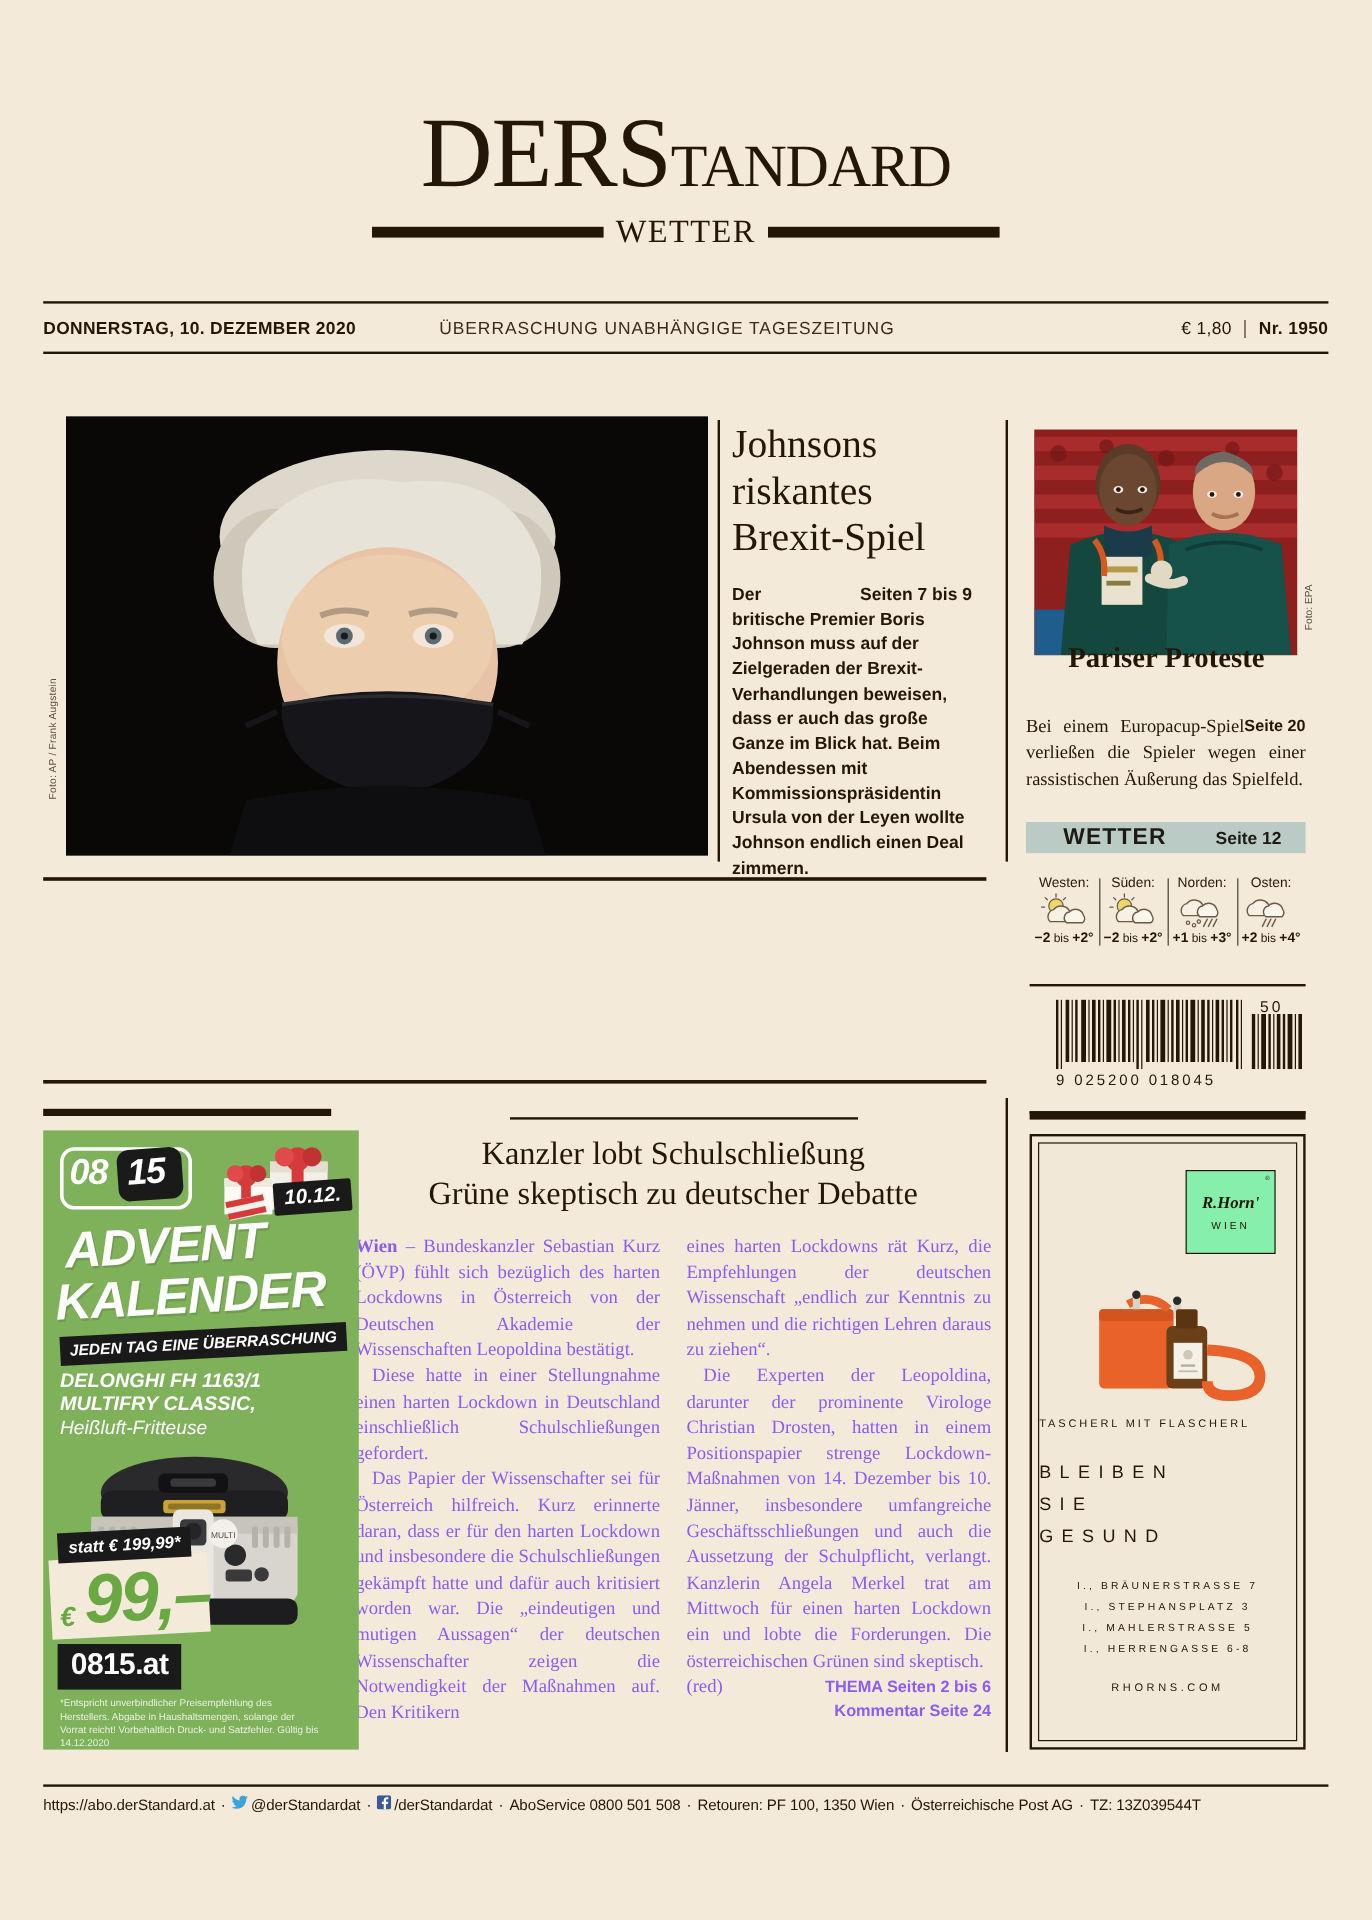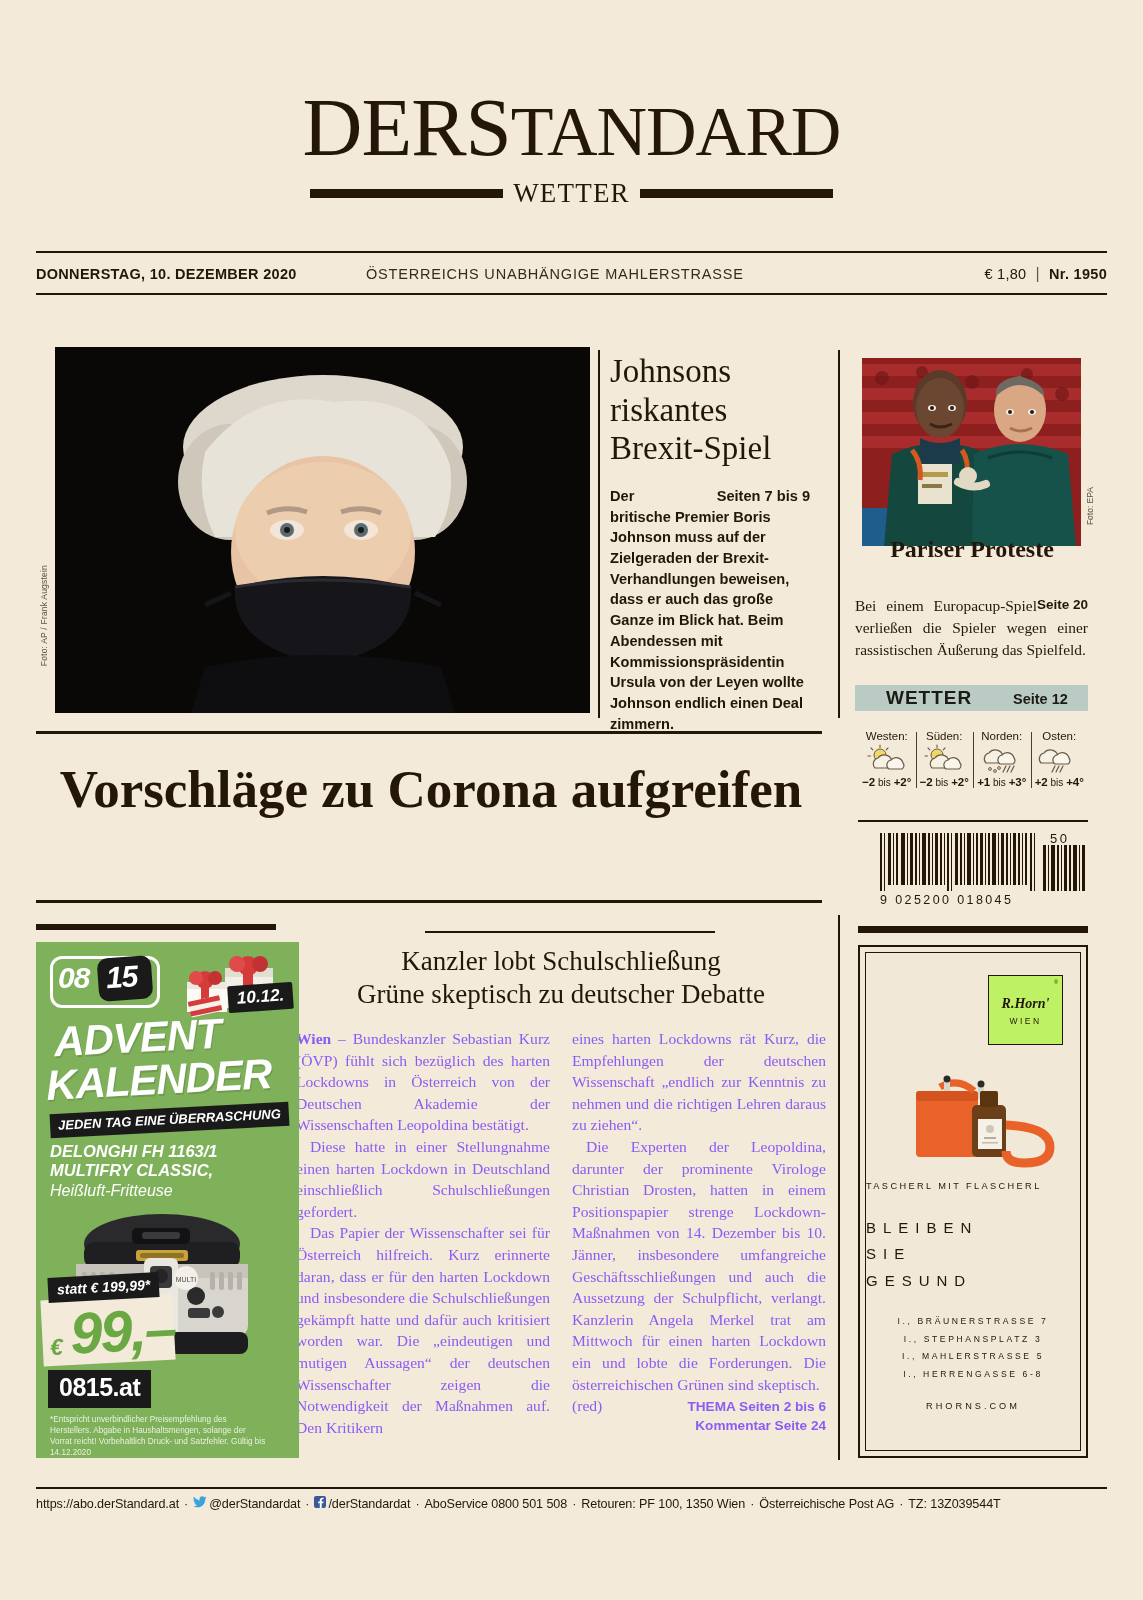--- a/index.html
+++ b/index.html
@@ -33,21 +33,21 @@
   .masthead-title {
     font-family: "Liberation Serif", serif;
     font-weight: 400;
     font-size: 83px;
     letter-spacing: -1px;
     color: #241709;
     line-height: 1;
     white-space: nowrap;
   }
   .masthead-title .big { font-size: 83px; }
-  .masthead-title .cap { font-size: 70px; }
+  .masthead-title .cap { font-size: 50px; }
   .kompakt-row {
     position: absolute;
     left: 36px; top: 178px;
     width: 1071px;
     display: flex;
     align-items: center;
     justify-content: center;
     gap: 0px;
   }
   .kompakt-rule {
@@ -608,21 +608,21 @@
     position: absolute;
     left: 5px; top: 5px;
     right: 5px; bottom: 5px;
     border: 1px solid #241709;
   }
   .horn-logo {
     position: absolute;
     left: 122px; top: 22px;
     width: 73px; height: 68px;
     border: 1.5px solid #241709;
-    background: #bef264;
+    background: #86efac;
   }
   .horn-logo-name {
     position: absolute;
     left: 0; top: 20px;
     width: 100%;
     text-align: center;
     font-family: "Liberation Serif", serif;
     font-style: italic;
     font-weight: bold;
     font-size: 14px;
@@ -728,21 +728,21 @@
   </div>
   <div class="kompakt-row">
     <div class="kompakt-rule"></div>
     <div class="kompakt-word">WETTER</div>
     <div class="kompakt-rule"></div>
   </div>
 
   <div class="dateline-rule-top"></div>
   <div class="dateline">
     <div class="dl-date">DONNERSTAG, 10. DEZEMBER 2020</div>
-    <div class="dl-slogan">ÖSTERREICHS UNABHÄNGIGE MAHLERSTRASSE</div>
+    <div class="dl-slogan">ÜBERRASCHUNG UNABHÄNGIGE TAGESZEITUNG</div>
     <div class="dl-price">€ 1,80</div>
     <div class="dl-sep">|</div>
     <div class="dl-nr">Nr. 1950</div>
   </div>
   <div class="dateline-rule-bottom"></div>
 
   <div class="photo-johnson">
     <svg width="535" height="366" viewBox="0 0 535 366">
       <rect width="535" height="366" fill="#090807"></rect>
       <ellipse cx="268" cy="120" rx="132" ry="88" fill="#c9c3b6"></ellipse>
@@ -962,21 +962,20 @@
         <rect x="36" y="0" width="1" height="46"></rect>
           <rect x="39" y="0" width="3" height="46"></rect>
       </g>
     </svg>
     <div class="bc-digits">9  025200  018045</div>
     <div class="bc-addon-digits">50</div>
   </div>
 
   <div class="mainhead-rule"></div>
   <div class="mainhead">
-    <div>Vorschläge zu Corona aufgreifen</div>
   </div>
   <div class="mainhead-rule-b"></div>
 
   <div class="sub-rule"></div>
   <div class="subhead">
     <div>Kanzler lobt Schulschließung</div>
     <div>Grüne skeptisch zu deutscher Debatte</div>
   </div>
 
   <div class="article-cols">

